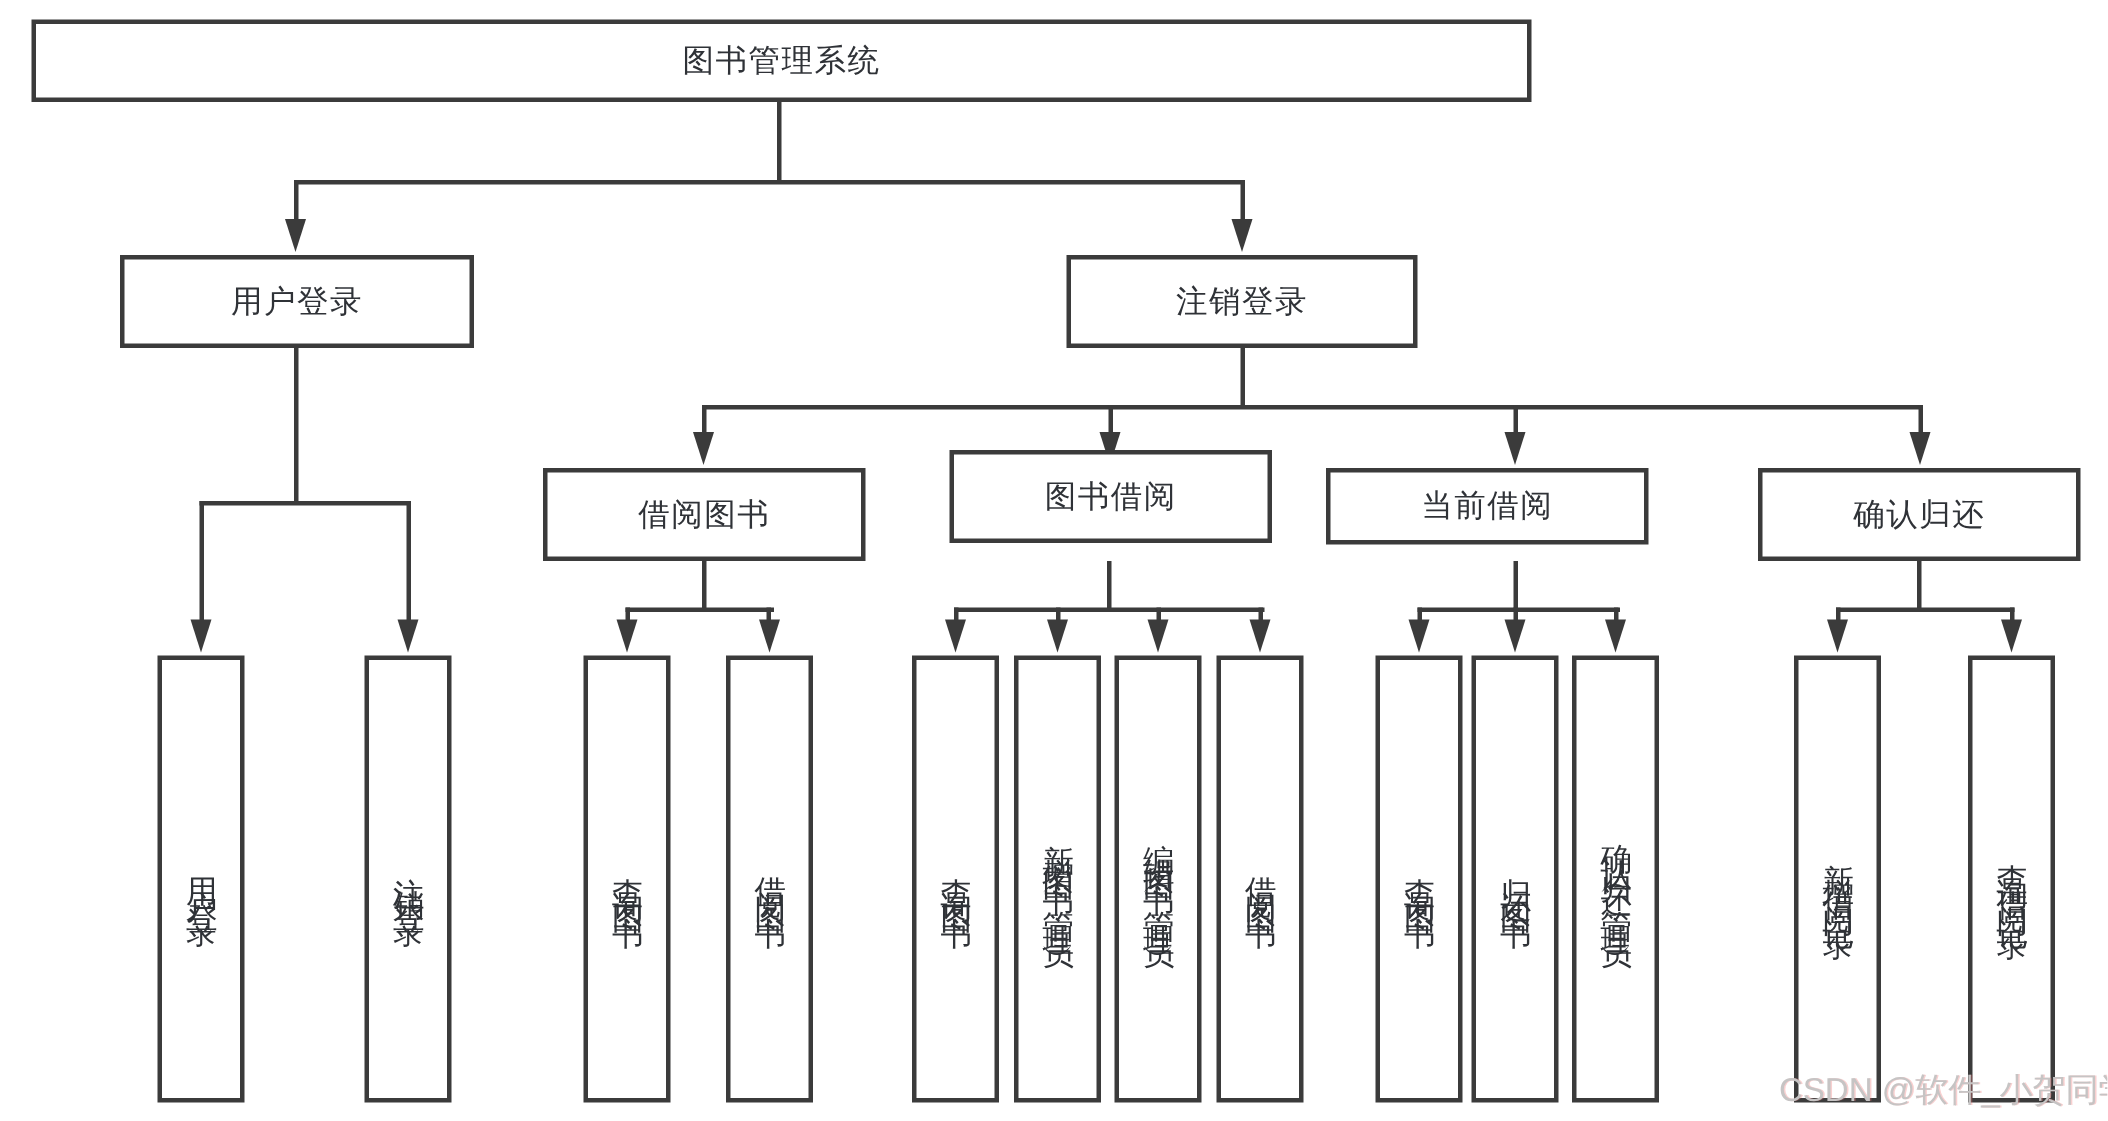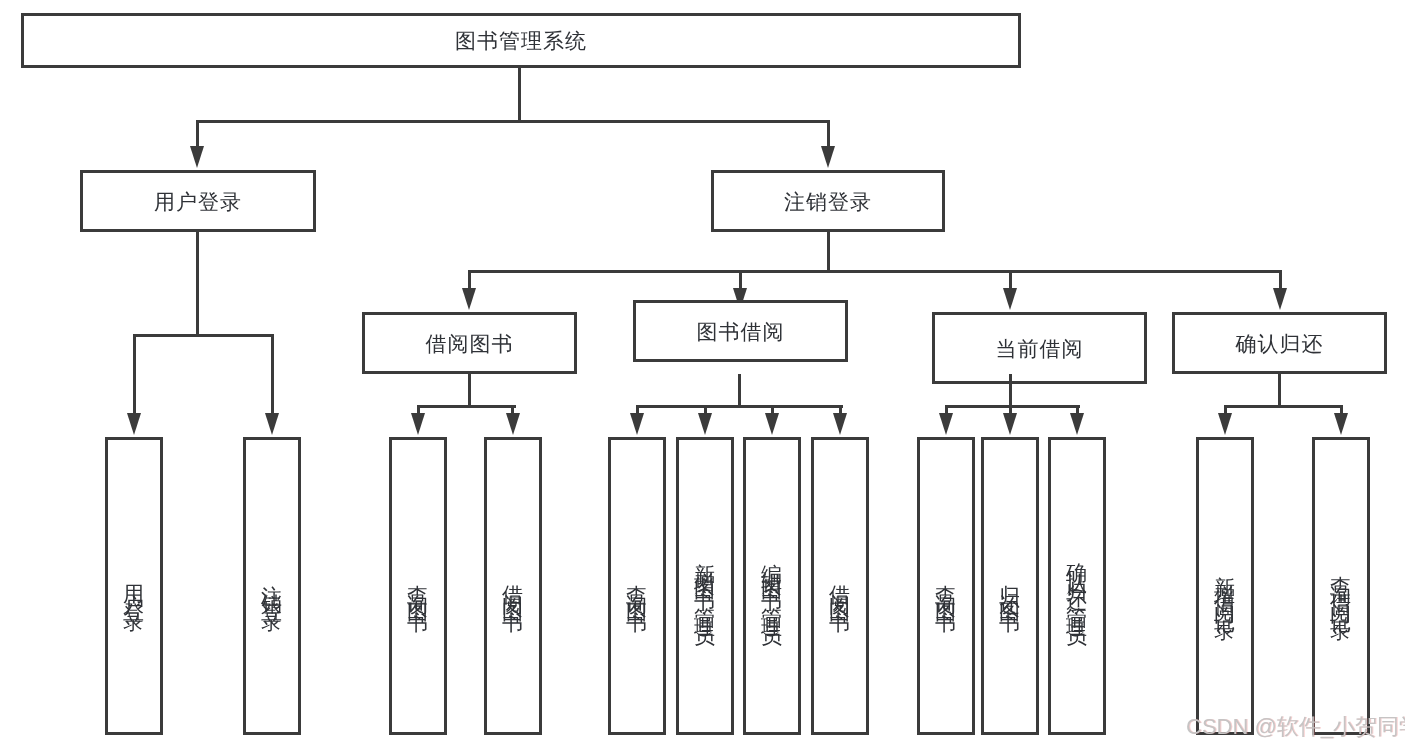--- a/index.html
+++ b/index.html
@@ -74,21 +74,21 @@
   <div class="arrow" style="left:462px;top:288px"></div>
   <div class="vl" style="left:739px;top:270px;height:20px"></div>
   <div class="arrow" style="left:733px;top:288px"></div>
   <div class="vl" style="left:1009px;top:270px;height:20px"></div>
   <div class="arrow" style="left:1003px;top:288px"></div>
   <div class="vl" style="left:1279px;top:270px;height:20px"></div>
   <div class="arrow" style="left:1273px;top:288px"></div>
 
   <div class="node" style="left:362px;top:312px;width:215px;height:62px">借阅图书</div>
   <div class="node" style="left:633px;top:300px;width:215px;height:62px">图书借阅</div>
-  <div class="node" style="left:932px;top:312px;width:215px;height:72px">当前借阅</div>
+  <div class="node" style="left:884px;top:312px;width:215px;height:51px">当前借阅</div>
   <div class="node" style="left:1172px;top:312px;width:215px;height:62px">确认归还</div>
 
   <div class="vl" style="left:468px;top:374px;height:33px"></div>
   <div class="hl" style="left:417px;top:405px;width:99px"></div>
   <div class="vl" style="left:417px;top:405px;height:10px"></div>
   <div class="arrow" style="left:411px;top:413px"></div>
   <div class="vl" style="left:511px;top:405px;height:10px"></div>
   <div class="arrow" style="left:506px;top:413px"></div>
 
   <div class="vl" style="left:738px;top:374px;height:33px"></div>

